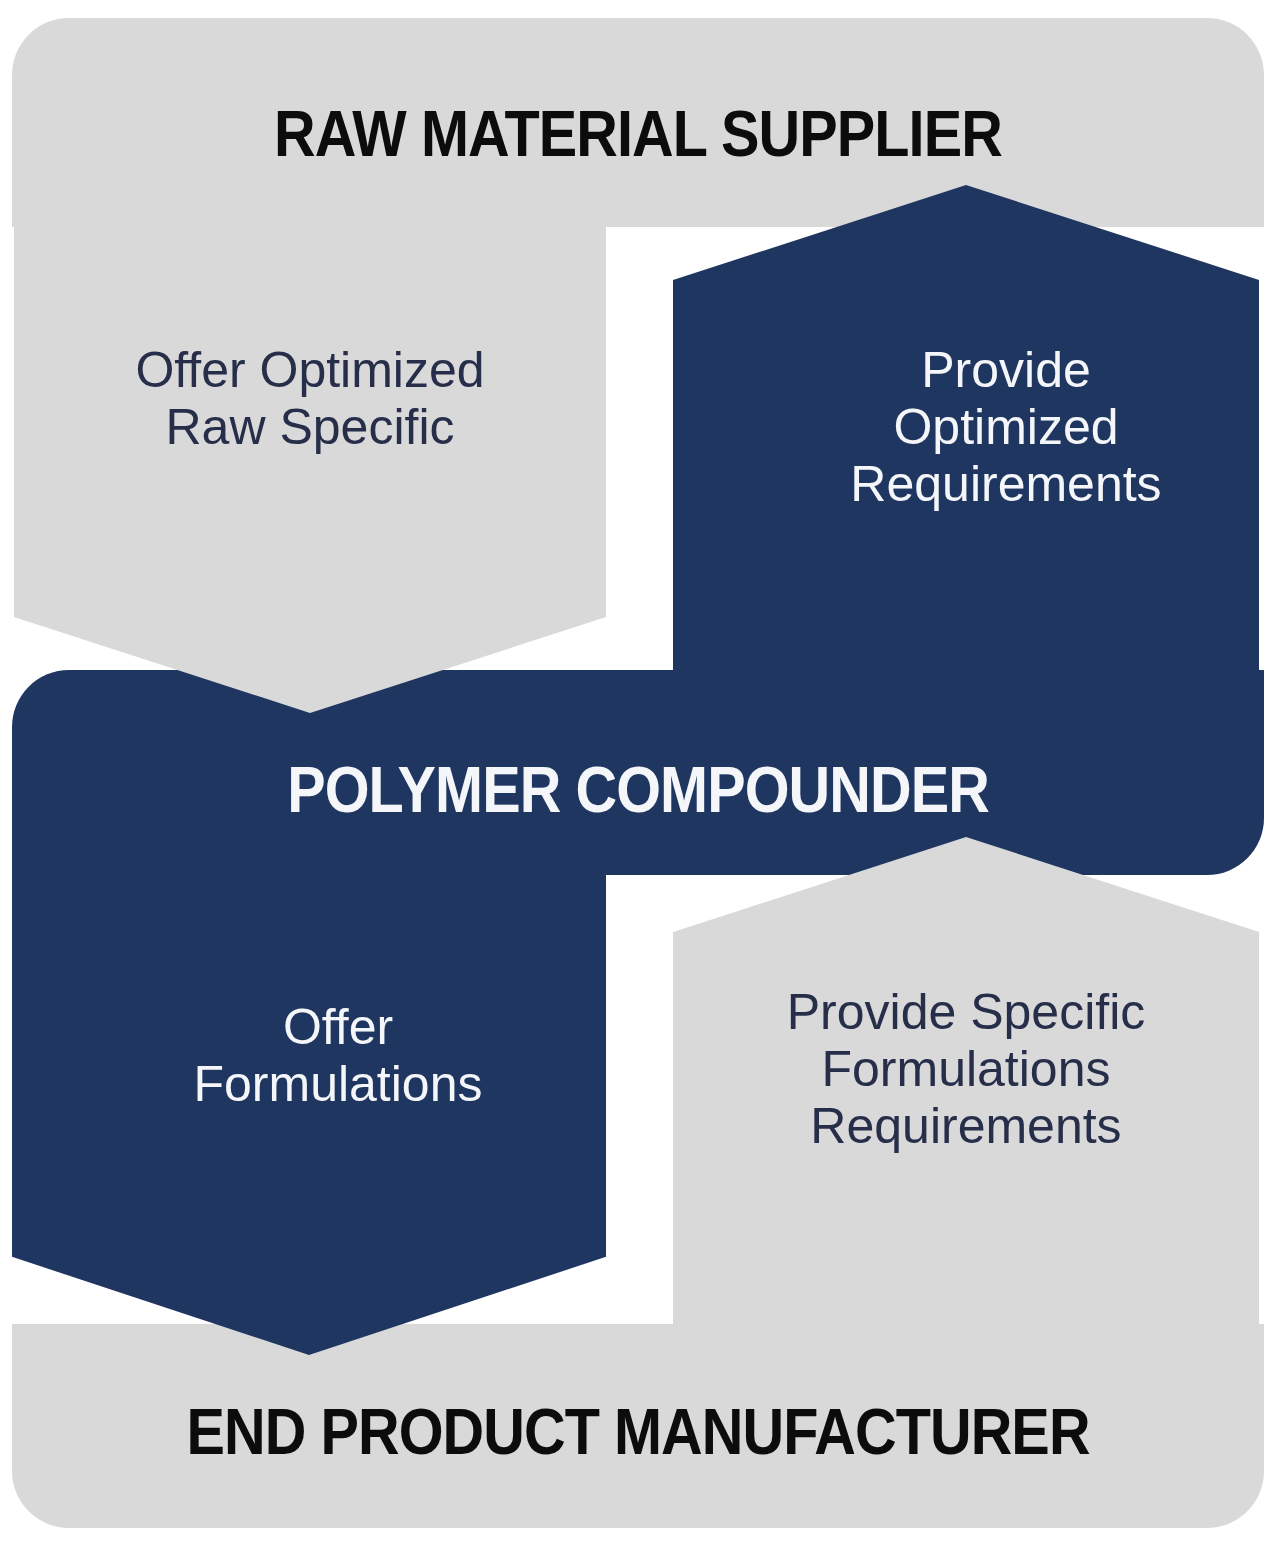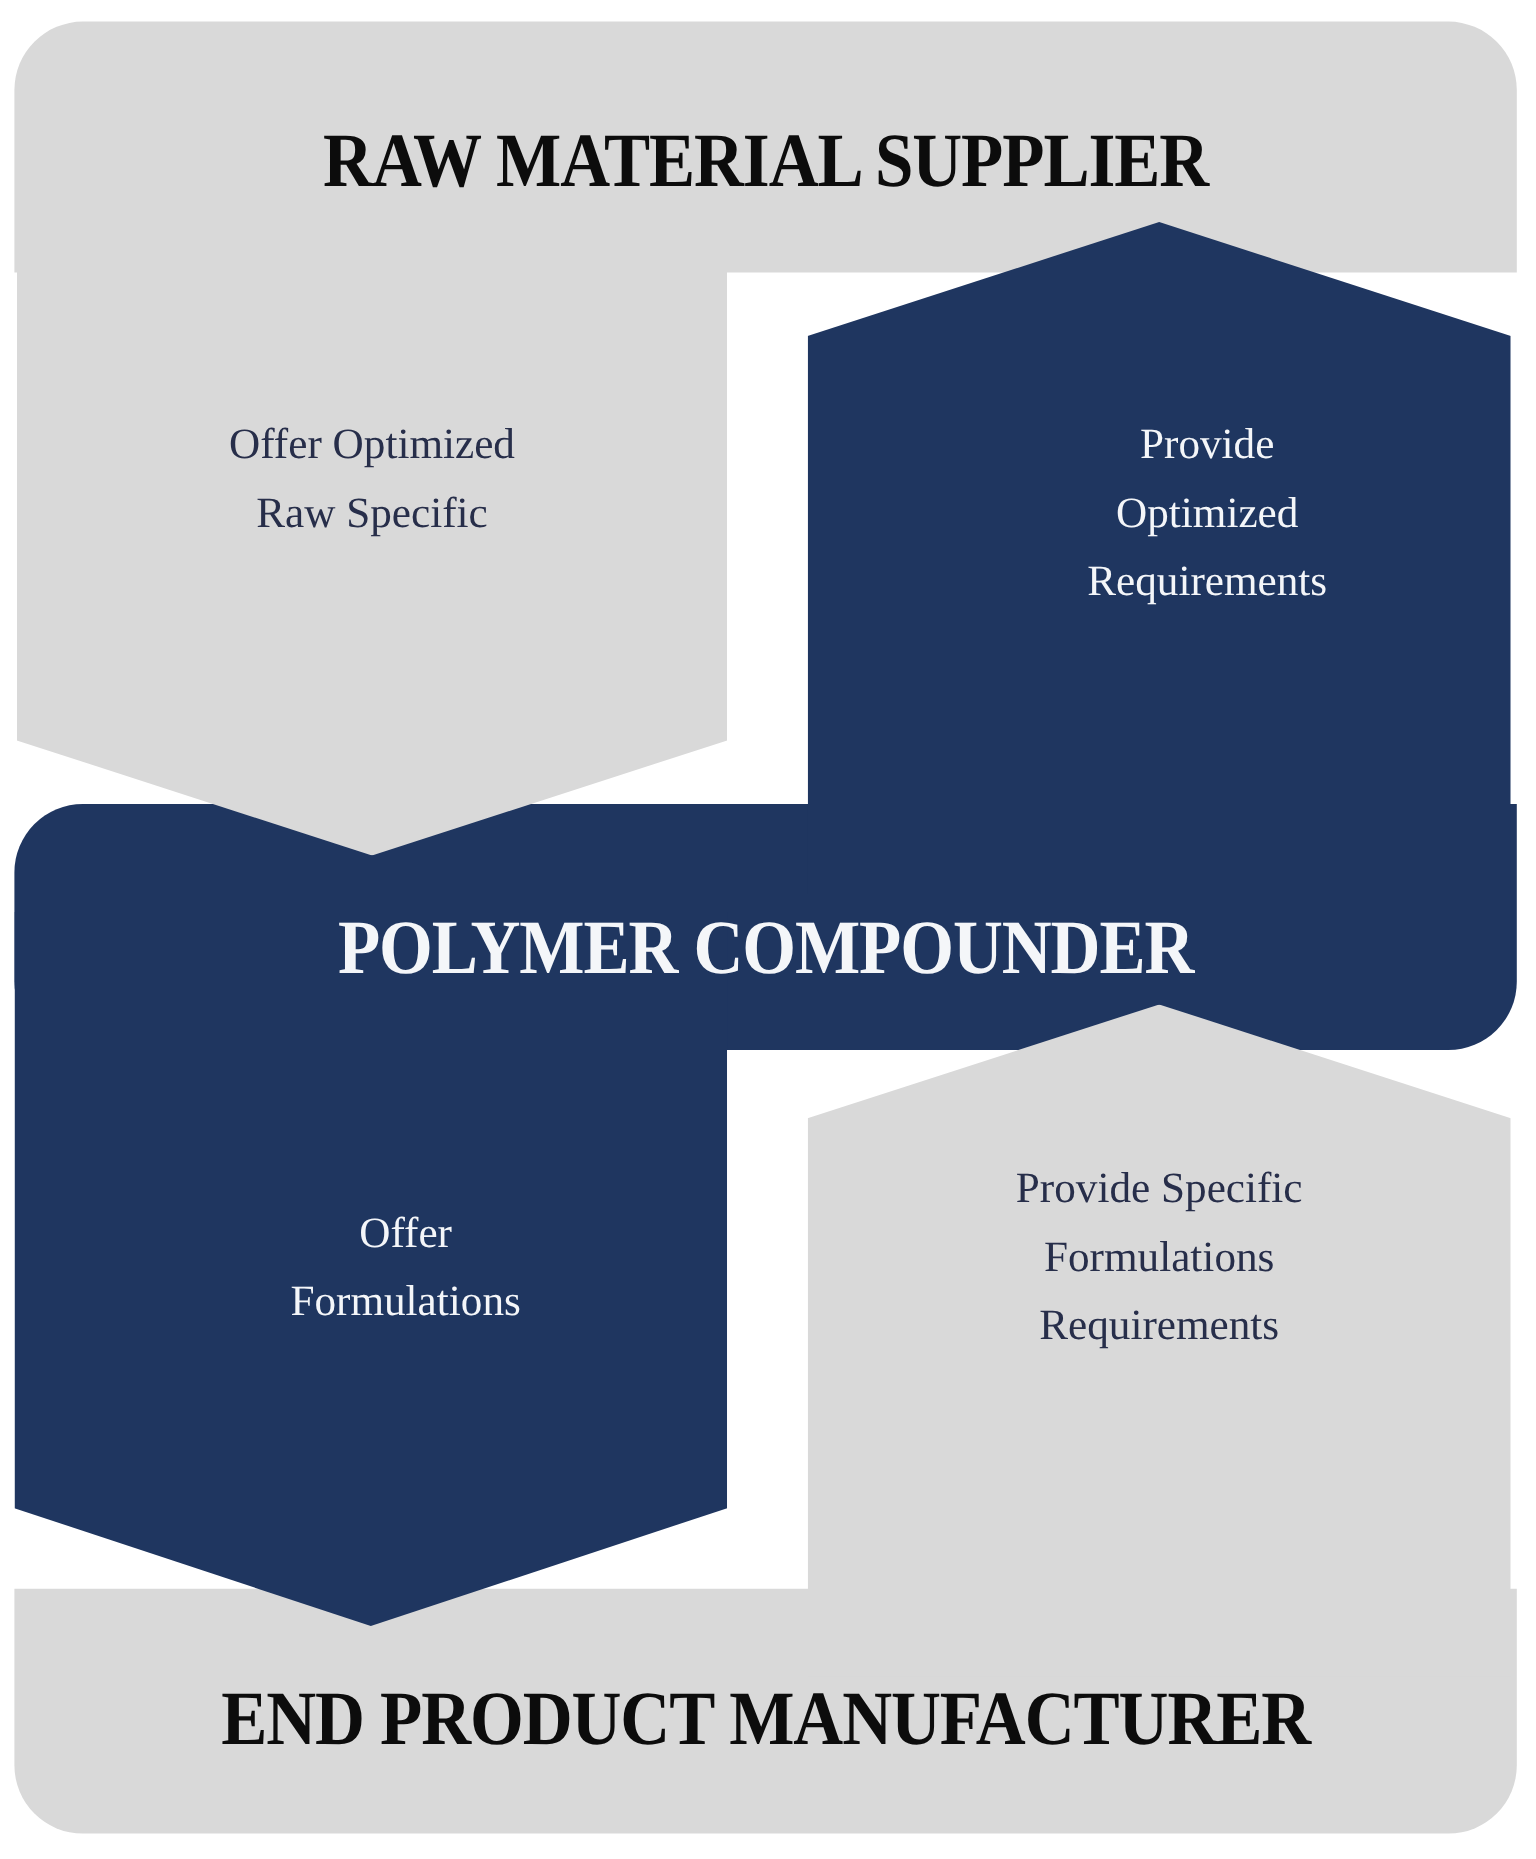--- a/index.html
+++ b/index.html
@@ -6,21 +6,21 @@
     --gray:#d9d9d9;
     --navy:#1f3660;
     --heading:#0c0c0c;
     --dark-text:#272e4a;
     --light-text:#f4f6f9;
     --bg:#ffffff;
   }
   html,body{margin:0;padding:0;background:var(--bg);}
   .canvas{
     position:relative;width:1280px;height:1549px;background:var(--bg);
-    overflow:hidden;font-family:Liberation Serif, serif;
+    overflow:hidden;font-family:Liberation Sans, sans-serif;
   }
   .band{position:absolute;z-index:1;}
   .band.gray{background:var(--gray);}
   .band.navy{background:var(--navy);}
   .band-top{left:12px;top:18px;width:1252px;height:209px;border-radius:57px 57px 0 0;}
   .band-mid{left:12px;top:670px;width:1252px;height:205px;border-radius:57px 0 57px 57px;}
   .band-bottom{left:12px;top:1324px;width:1252px;height:204px;border-radius:0 0 57px 57px;}
   .chevron{position:absolute;z-index:2;}
   .chevron.gray{background:var(--gray);}
   .chevron.navy{background:var(--navy);}
@@ -34,28 +34,28 @@
     position:absolute;z-index:3;left:12px;width:1252px;text-align:center;
     font-size:64px;font-weight:700;line-height:64px;letter-spacing:-1px;
     color:var(--heading);transform:scaleX(0.9);transform-origin:50% 50%;
     white-space:nowrap;
   }
   .heading-top{top:102px;}
   .heading-mid{top:758px;color:var(--light-text);}
   .heading-bottom{top:1400px;}
   .flow-label{
     position:absolute;z-index:3;text-align:center;
-    font-size:36px;line-height:57px;font-weight:400;
+    font-size:50px;line-height:57px;font-weight:400;
   }
   .flow-label.dark{color:var(--dark-text);}
   .flow-label.light{color:var(--light-text);}
   .label-offer-raw{left:14px;top:342px;width:592px;}
   .label-provide-detailed{left:673px;top:342px;width:586px;margin-left:40px;}
   .label-offer-formulations{left:12px;top:999px;width:652px;}
-  .label-provide-specific{left:673px;top:962px;width:586px;}
+  .label-provide-specific{left:673px;top:984px;width:586px;}
 </style>
 </head>
 <body>
 
 <div class="canvas">
 
   <div class="band gray band-top"></div>
   <div class="band navy band-mid"></div>
   <div class="band gray band-bottom"></div>
 

